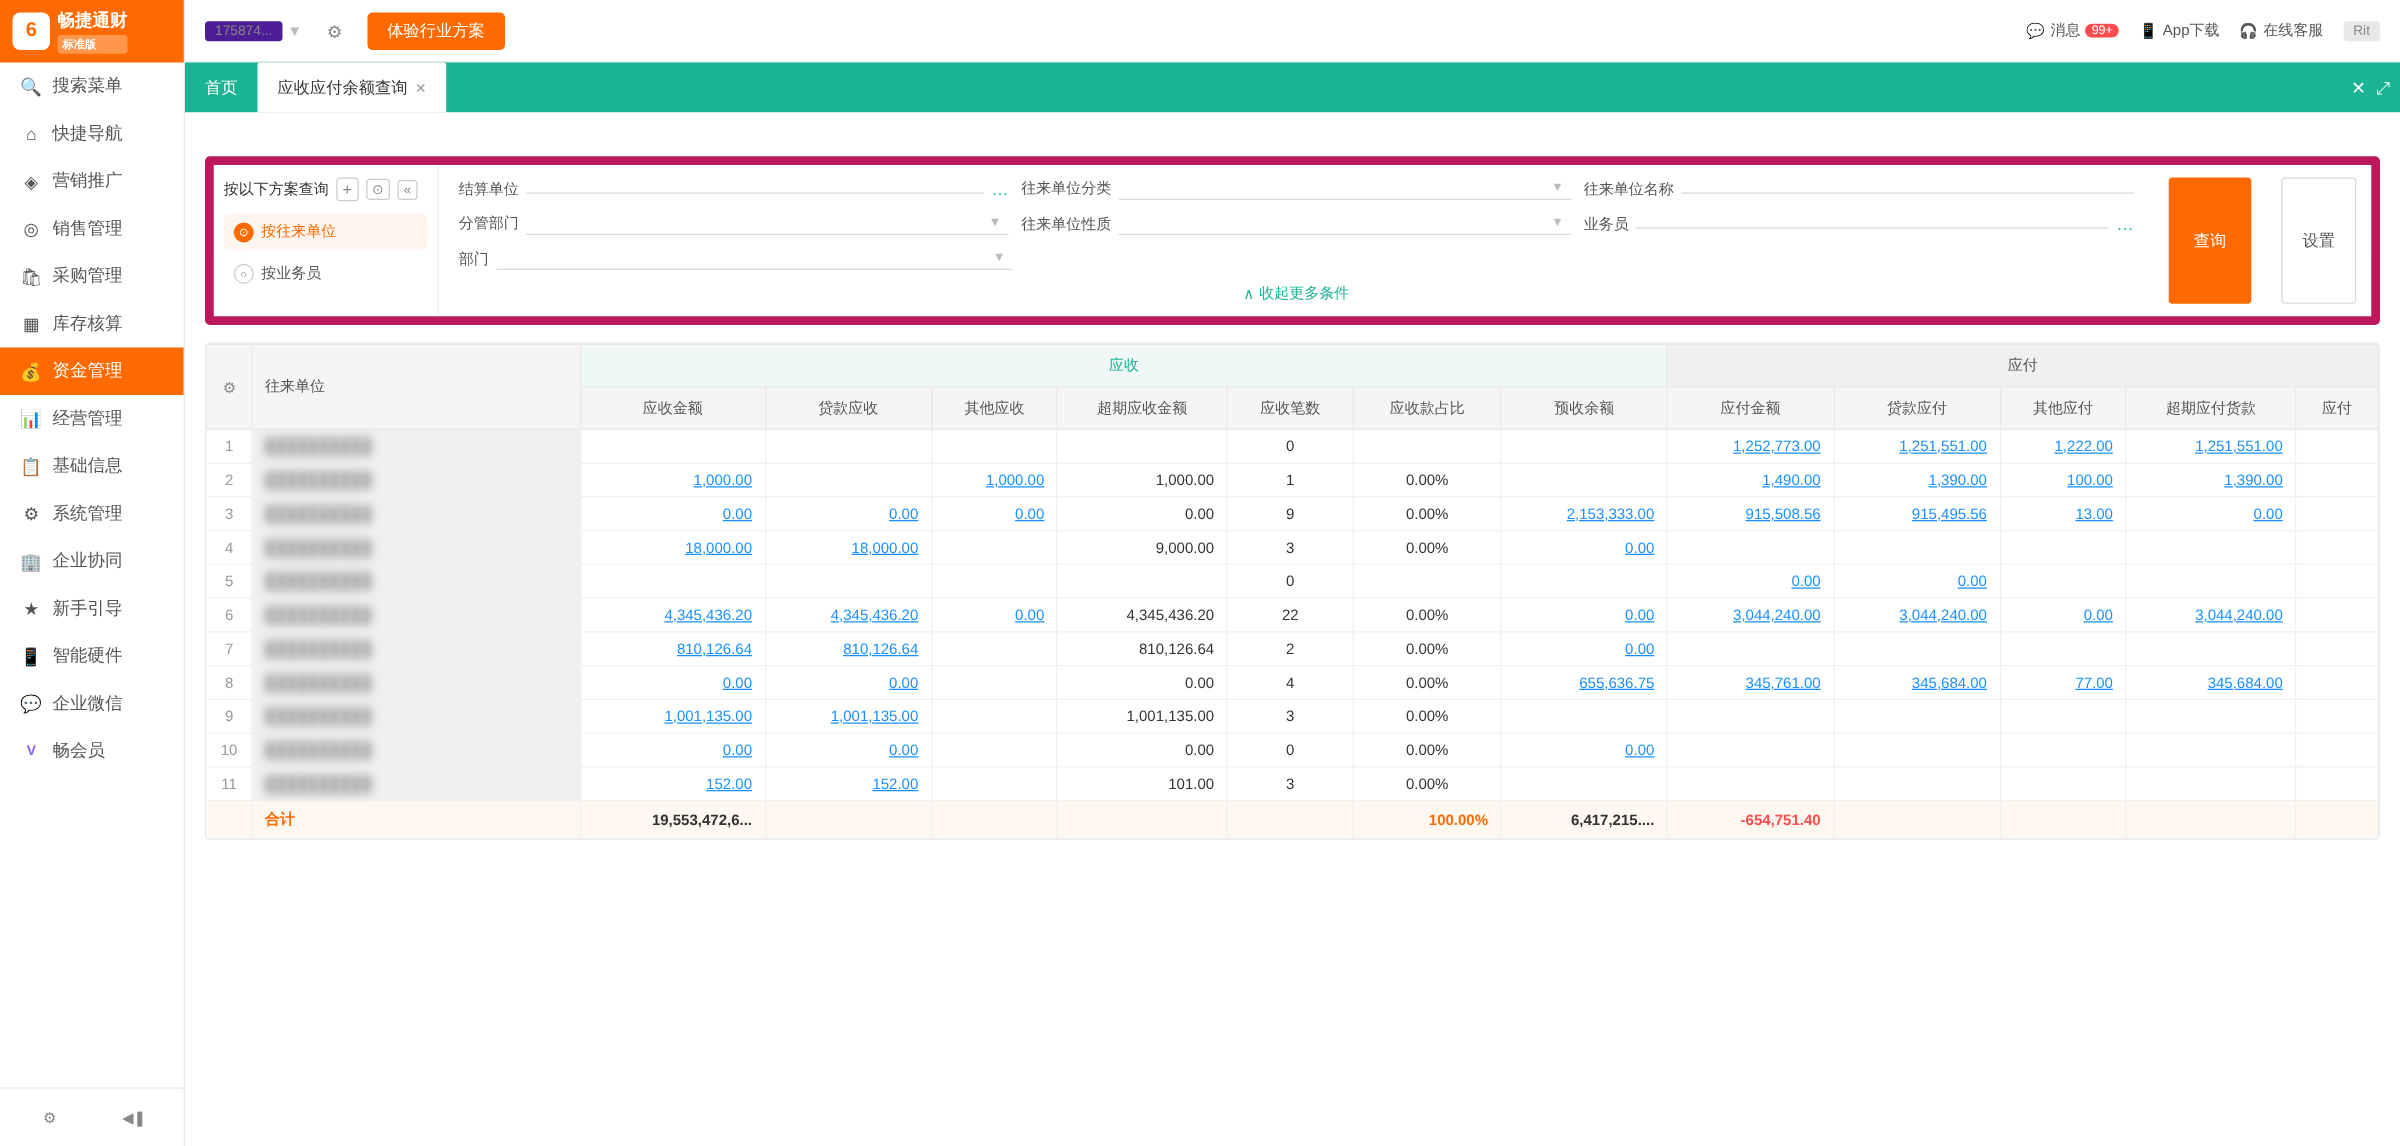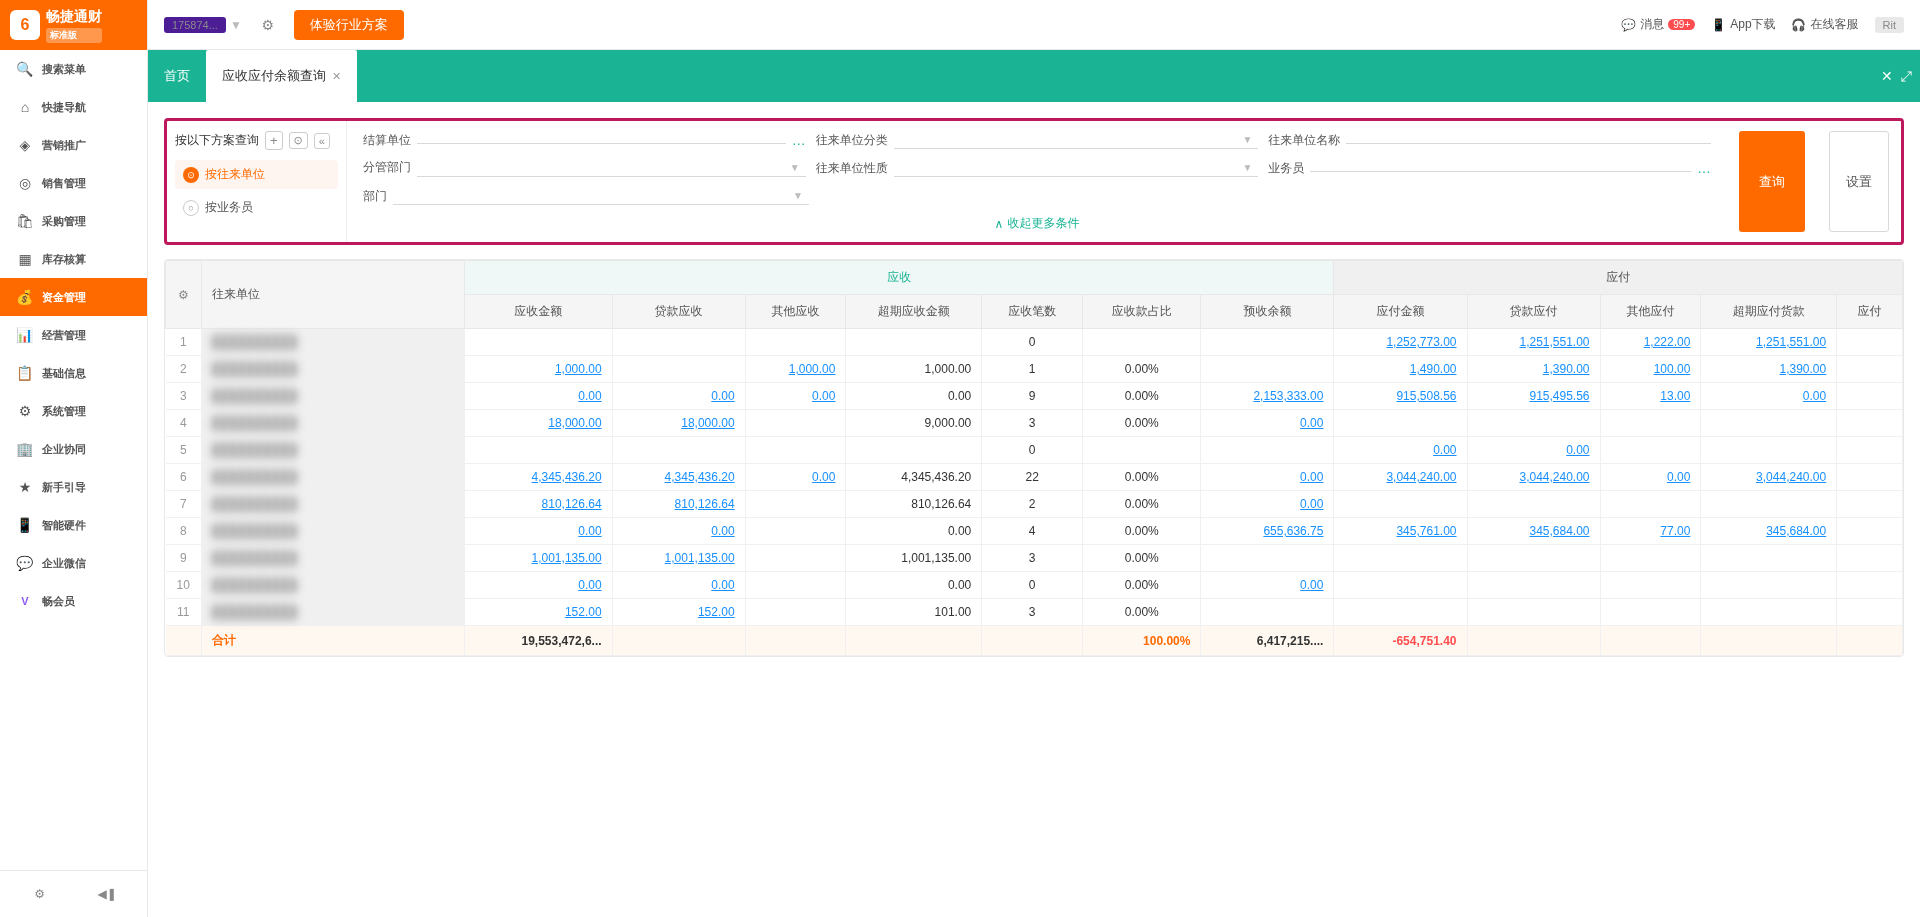--- a/index.html
+++ b/index.html
@@ -8,41 +8,41 @@
     
     .sidebar { width: 148px; background: #fff; display: flex; flex-direction: column; border-right: 1px solid #e8e8e8; flex-shrink: 0; }
     .sidebar-logo { background: #ff6a00; height: 50px; display: flex; align-items: center; padding: 0 10px; color: #fff; font-size: 14px; font-weight: bold; }
     .sidebar-logo-icon { width: 30px; height: 30px; background: #fff; border-radius: 6px; display: flex; align-items: center; justify-content: center; margin-right: 6px; }
     .sidebar-logo-icon span { color: #ff6a00; font-size: 16px; font-weight: 900; }
     .sidebar-logo-badge { font-size: 9px; background: rgba(255,255,255,0.3); padding: 1px 4px; border-radius: 3px; margin-top: 2px; }
     .sidebar-menu { flex: 1; overflow-y: auto; }
     .sidebar-item { display: flex; align-items: center; padding: 10px 16px; cursor: pointer; color: #555; transition: background 0.2s; }
     .sidebar-item.active { background: #ff6a00; color: #fff; border-radius: 0; }
     .sidebar-item .icon { width: 18px; height: 18px; margin-right: 8px; display: flex; align-items: center; justify-content: center; font-size: 14px; }
-    .sidebar-item .label { font-size: 11px; font-weight: bold; }
+    .sidebar-item .label { font-size: 14px; }
     .sidebar-bottom { padding: 10px; display: flex; gap: 8px; border-top: 1px solid #e8e8e8; }
     .sidebar-bottom-btn { flex: 1; display: flex; align-items: center; justify-content: center; padding: 6px; cursor: pointer; color: #888; font-size: 12px; }
 
     
     .main { flex: 1; display: flex; flex-direction: column; overflow: hidden; }
 
     
     .topbar { height: 50px; background: #fff; display: flex; align-items: center; padding: 0 16px; border-bottom: 1px solid #e8e8e8; gap: 12px; }
     .topbar-breadcrumb { color: #999; font-size: 12px; display: flex; align-items: center; gap: 4px; }
     .topbar-breadcrumb-text { background: #4c1d95; border-radius: 3px; padding: 2px 8px; font-size: 11px; color: #888; }
     .topbar-arrow { color: #bbb; }
     .topbar-gear { width: 28px; height: 28px; display: flex; align-items: center; justify-content: center; cursor: pointer; color: #888; font-size: 14px; }
     .topbar-btn { background: #ff6a00; color: #fff; border: none; border-radius: 4px; padding: 6px 16px; cursor: pointer; font-size: 13px; }
     .topbar-right { margin-left: auto; display: flex; align-items: center; gap: 16px; }
     .topbar-right-item { display: flex; align-items: center; gap: 4px; cursor: pointer; color: #555; font-size: 12px; }
     .topbar-badge { background: #ff4d4f; color: #fff; border-radius: 10px; padding: 0 5px; font-size: 10px; min-width: 18px; text-align: center; }
     .topbar-user { background: #e8e8e8; border-radius: 3px; padding: 2px 8px; color: #888; font-size: 11px; }
 
     
-    .tabbar { height: 52px; background: #1ab394; display: flex; align-items: center; padding: 0 0; text-align: center; }
+    .tabbar { height: 40px; background: #1ab394; display: flex; align-items: center; padding: 0 0; text-align: center; }
     .tab-item { height: 100%; display: flex; align-items: center; padding: 0 16px; cursor: pointer; color: #fff; font-size: 13px; }
     .tab-item.home { background: transparent; }
     .tab-item.active-tab { background: #fff; color: #333; border-radius: 2px 2px 0 0; }
     .tab-close { margin-left: 6px; color: #999; cursor: pointer; font-size: 11px; }
     .tabbar-right { margin-left: auto; display: flex; align-items: center; gap: 8px; padding-right: 8px; color: #fff; font-size: 16px; cursor: pointer; }
 
     
     .content { flex: 1; background: #f5f5f5; overflow: auto; padding: 0; }
     .page-container { background: #fff; margin: 0; padding: 16px; min-height: 100%; }
 
@@ -186,21 +186,21 @@
     <div class="tabbar-right">
       <span style="font-size:14px;">✕</span>
       <span style="font-size:14px;">⤢</span>
     </div>
   </div>
 
   <div class="content">
     <div class="page-container">
 
 
-      <div style="display:flex; margin-bottom:14px; border:3px solid #be185d; border-radius:4px; background:#fff;">
+      <div style="display:flex; margin-bottom:14px; border:7px solid #be185d; border-radius:4px; background:#fff;margin-top:19px;">
 
         <div style="width:180px; border-right:1px solid #eee; padding:10px 8px;">
           <div style="display:flex; align-items:center; gap:6px; margin-bottom:10px;">
             <span style="font-size:12px; color:#333; font-weight:500;">按以下方案查询</span>
             <span style="border:1px solid #ccc; border-radius:3px; padding:1px 4px; cursor:pointer; color:#888; font-size:13px;">+</span>
             <span style="border:1px solid #ccc; border-radius:3px; padding:1px 4px; cursor:pointer; color:#888; font-size:11px;">⊙</span>
             <span style="border:1px solid #ccc; border-radius:3px; padding:1px 4px; cursor:pointer; color:#888; font-size:11px;">«</span>
           </div>
           <div style="display:flex; align-items:center; gap:6px; padding:6px 8px; background:#fff5f0; border-radius:4px; cursor:pointer; margin-bottom:4px;">
             <div style="width:16px; height:16px; border-radius:50%; background:#ff6a00; display:flex; align-items:center; justify-content:center; flex-shrink:0;">
@@ -217,21 +217,21 @@
         </div>
 
         <div style="flex:1; padding:10px 16px;">
 
           <div style="display:grid; grid-template-columns:1fr 1fr 1fr; gap:10px; margin-bottom:10px;">
             <div style="display:flex; align-items:center; gap:6px;">
               <span style="font-size:12px; color:#555; white-space:nowrap;">结算单位</span>
               <div style="flex:1; border-bottom:1px solid #d9d9d9; padding:3px 6px; min-width:80px;"></div>
               <span style="color:#1ab394; cursor:pointer; font-size:14px;">…</span>
             </div>
-            <div style="display:flex; align-items:center; gap:6px;">
+            <div style="display:flex; gap:6px;">
               <span style="font-size:12px; color:#555; white-space:nowrap;">往来单位分类</span>
               <div style="flex:1; border-bottom:1px solid #d9d9d9; display:flex; align-items:center; padding:3px 6px;">
                 <span style="flex:1; color:#ccc; font-size:12px;"></span>
                 <span style="color:#bbb; font-size:10px;">▼</span>
               </div>
             </div>
             <div style="display:flex; align-items:center; gap:6px;">
               <span style="font-size:12px; color:#555; white-space:nowrap;">往来单位名称</span>
               <div style="flex:1; border-bottom:1px solid #d9d9d9; padding:3px 6px;"></div>
             </div>

